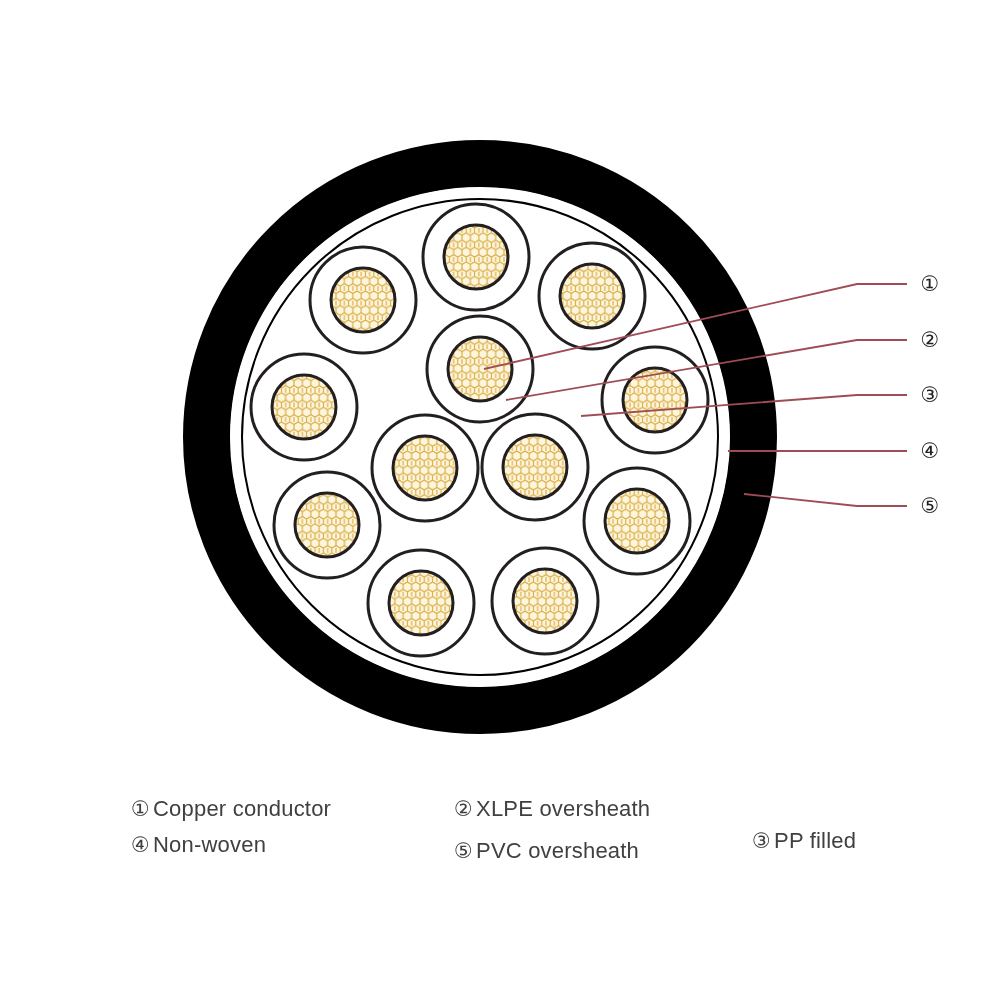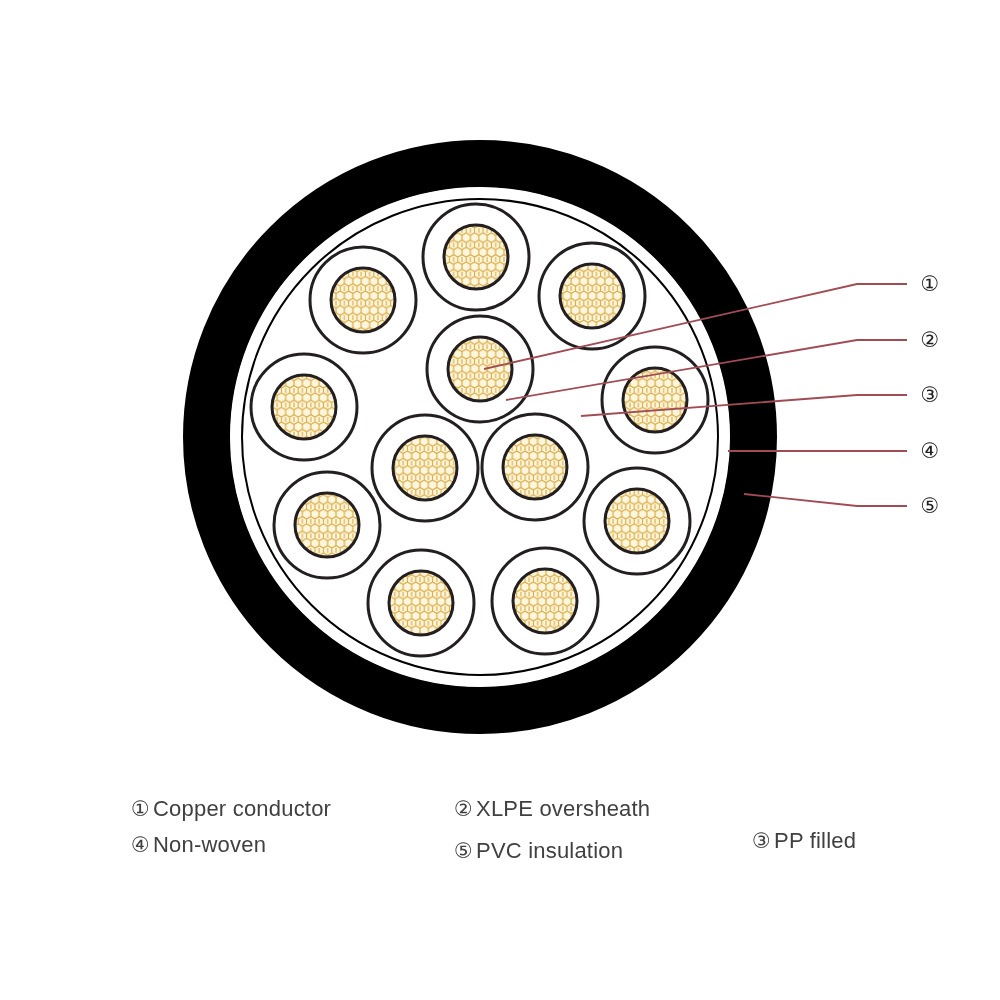--- a/index.html
+++ b/index.html
@@ -109,15 +109,15 @@
   <div class="legend-item" style="left: 454px; top: 796px;">
     <span class="num">②</span><span>XLPE oversheath</span>
   </div>
   <div class="legend-item" style="left: 752px; top: 828px;">
     <span class="num">③</span><span>PP filled</span>
   </div>
   <div class="legend-item" style="left: 131px; top: 788px; margin-top: 44px;">
     <span class="num">④</span><span>Non-woven</span>
   </div>
   <div class="legend-item" style="left: 454px; top: 838px;">
-    <span class="num">⑤</span><span>PVC insulation</span>
+    <span class="num">⑤</span><span>PVC oversheath</span>
   </div>
 </div>
 
 </body></html>

